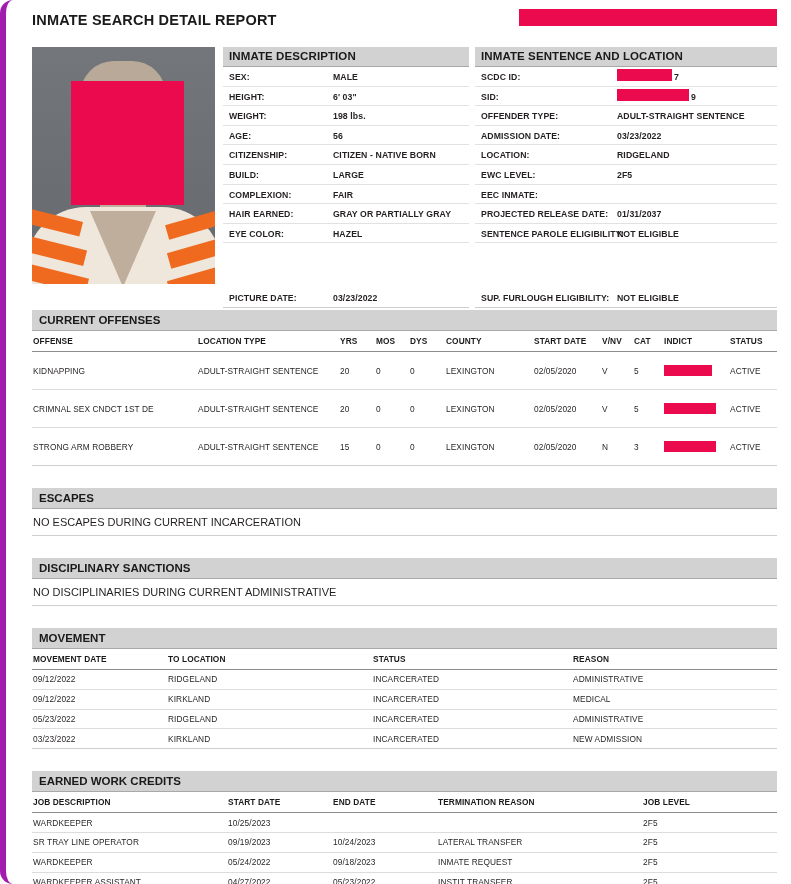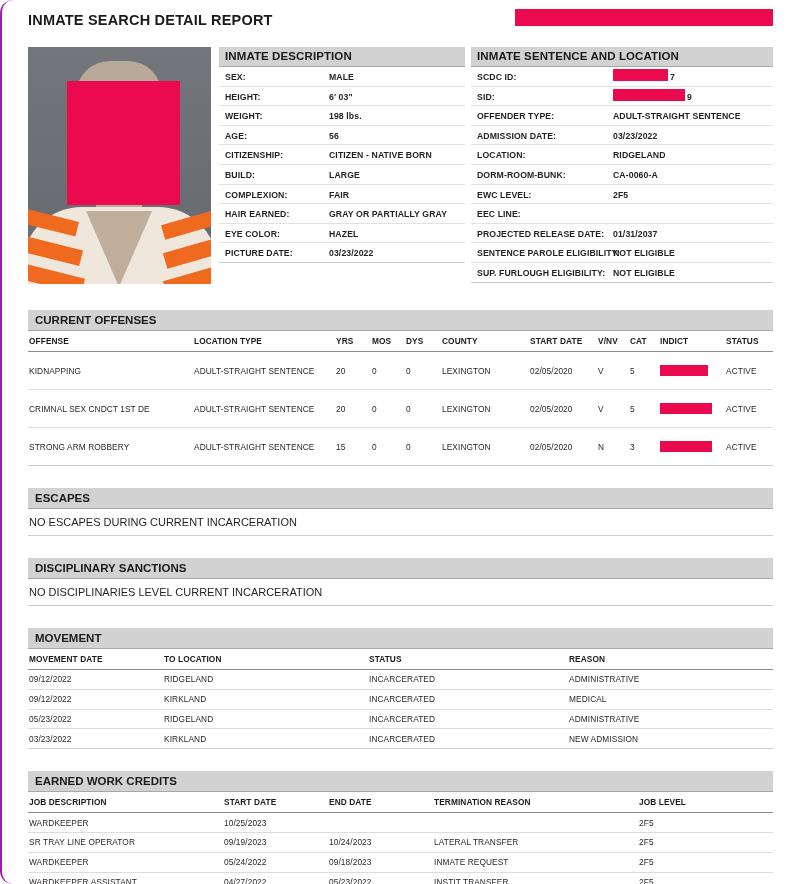--- a/index.html
+++ b/index.html
@@ -15,21 +15,21 @@
     position: relative;
     overflow: hidden;
   }
   .page {
     position: absolute;
     left: 0; top: 0;
     width: 704px;
     height: 884px;
     background: #fff;
     box-sizing: border-box;
-    border-left: 2px solid #a21caf;
+    border-left: 6px solid #a21caf;
     border-radius: 13px;
   }
   .content {
     position: absolute;
     left: 26px;
     top: 0;
     width: 745px;
   }
 
   
@@ -177,21 +177,21 @@
     color: #1a1a1a;
     letter-spacing: 0.1px;
   }
   .kv-row {
     position: relative;
     height: 18.6px;
     border-bottom: 1px solid #e2e2e2;
     font-size: 8.7px;
     color: #231f20;
   }
-  .kv-row:last-child { border-bottom: 1px solid #cfcfcf; }
+  .kv-row:last-child { border-bottom: 1px solid #cfcfcf; margin-top: 45px; }
   .kv-key {
     position: absolute;
     left: 6px;
     top: 5px;
     font-weight: bold;
     letter-spacing: 0.1px;
   }
   .kv-val {
     position: absolute;
     top: 5px;
@@ -366,29 +366,25 @@
         </div>
         <div class="kv-row">
           <span class="kv-key">ADMISSION DATE:</span>
           <span class="kv-val">03/23/2022</span>
         </div>
         <div class="kv-row">
           <span class="kv-key">LOCATION:</span>
           <span class="kv-val">RIDGELAND</span>
         </div>
         <div class="kv-row">
-          <span class="kv-key">DORM-ROOM-BUNK:</span>
-          <span class="kv-val">CA-0060-A</span>
-        </div>
-        <div class="kv-row">
           <span class="kv-key">EWC LEVEL:</span>
           <span class="kv-val">2F5</span>
         </div>
         <div class="kv-row">
-          <span class="kv-key">EEC LINE:</span>
+          <span class="kv-key">EEC INMATE:</span>
           <span class="kv-val"></span>
         </div>
         <div class="kv-row">
           <span class="kv-key">PROJECTED RELEASE DATE:</span>
           <span class="kv-val">01/31/2037</span>
         </div>
         <div class="kv-row">
           <span class="kv-key">SENTENCE PAROLE ELIGIBILITY:</span>
           <span class="kv-val">NOT ELIGIBLE</span>
         </div>
@@ -467,21 +463,21 @@
 
     <div class="section">
       <div class="sec-head">ESCAPES</div>
       <div class="note-line">NO ESCAPES DURING CURRENT INCARCERATION</div>
     </div>
 
     <div class="spacer-md"></div>
 
     <div class="section">
       <div class="sec-head">DISCIPLINARY SANCTIONS</div>
-      <div class="note-line">NO DISCIPLINARIES LEVEL CURRENT INCARCERATION</div>
+      <div class="note-line">NO DISCIPLINARIES DURING CURRENT ADMINISTRATIVE</div>
     </div>
 
     <div class="spacer-md"></div>
 
     <div class="section">
       <div class="sec-head">MOVEMENT</div>
       <table class="movement-table">
         <thead>
           <tr>
             <th style="width:135px;padding-left:1px;">MOVEMENT DATE</th>

